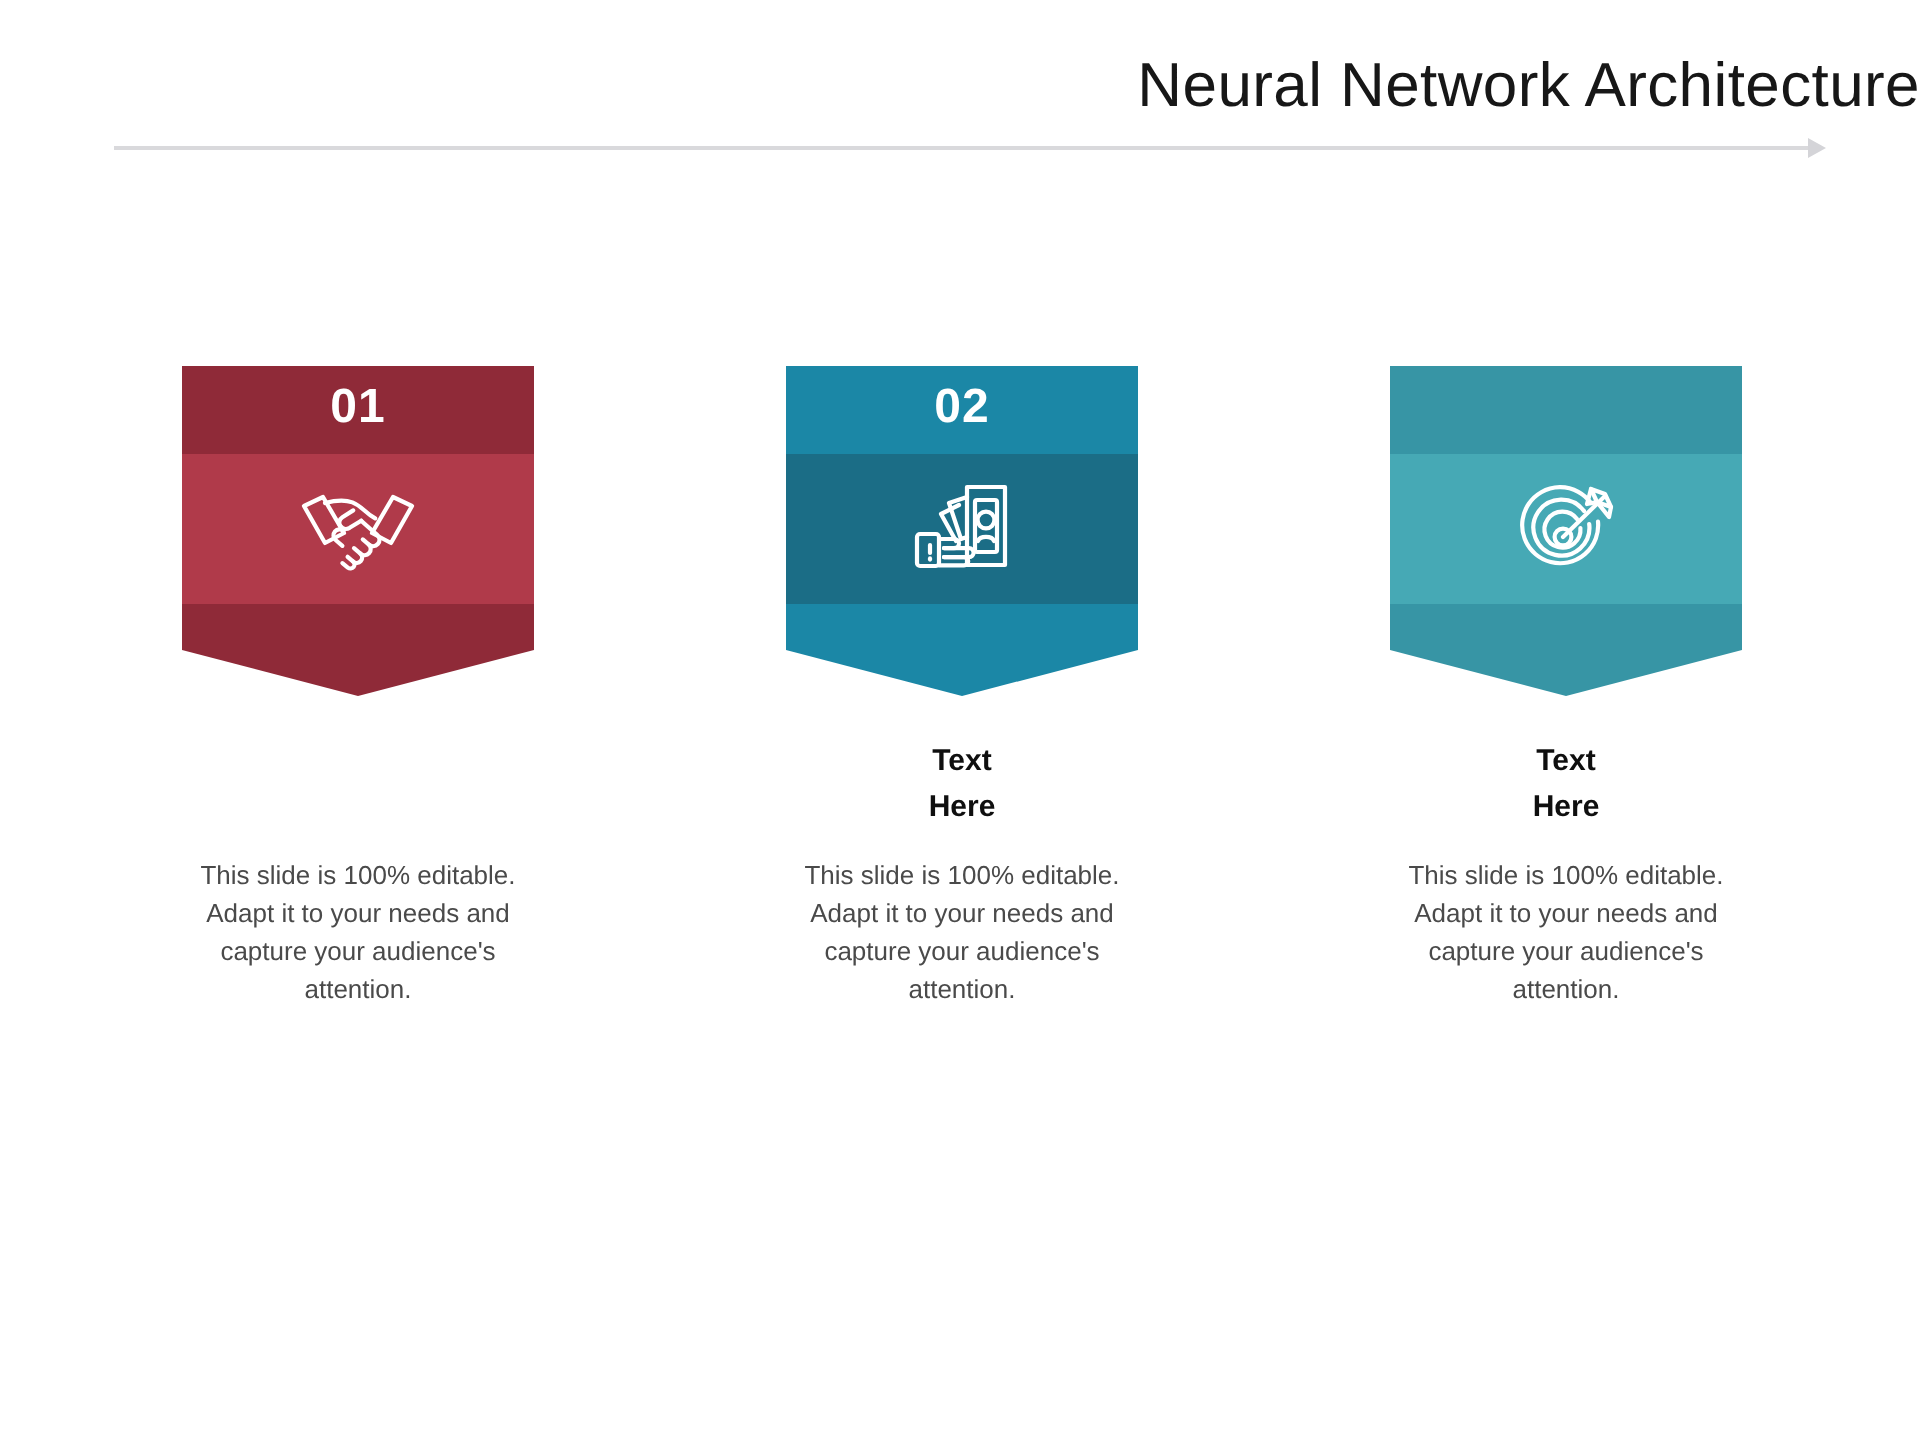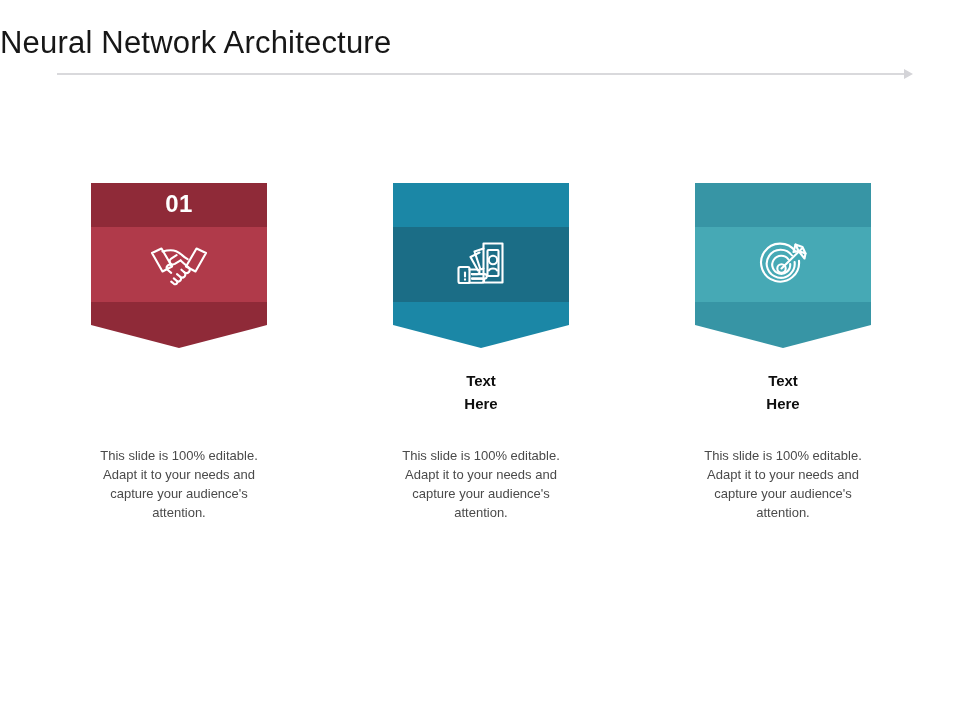--- a/index.html
+++ b/index.html
@@ -23,21 +23,21 @@
     height: 720px;
     background: #ffffff;
   }
 
   
   .slide-title {
     position: absolute;
     left: 0;
     top: 24px;
     width: 960px;
-    text-align: left;
+    text-align: right;
     font-size: 31px;
     font-weight: 400;
     color: #171717;
     letter-spacing: 0.2px;
     line-height: 38px;
     white-space: nowrap;
   }
 
   
   .divider {
@@ -164,21 +164,20 @@
   .card-body {
     position: absolute;
     top: 245px;
     left: -8px;
     width: 192px;
     text-align: center;
     font-size: 13px;
     font-weight: 400;
     color: #4a4a4a;
     line-height: 19px;
-    margin-top: 18px;
   }
 </style>
 </head>
 <body>
 
 <div class="slide" style="background: rgb(255, 255, 255);">
 
   <div class="slide-title">Neural Network Architecture</div>
 
   <div class="divider">
@@ -211,20 +210,21 @@
       </div>
       <div class="card-body">This slide is 100% editable. Adapt it to your needs and capture your audience's attention.</div>
     </div>
 
     <div class="card card-2">
       <div class="banner">
         <div class="banner-top" style="background: rgb(27, 135, 166);"></div>
         <div class="banner-mid" style="background: rgb(27, 109, 134);"></div>
         <div class="banner-bottom" style="background: rgb(27, 135, 166);"></div>
         <div class="banner-point" style="border-top-color: rgb(27, 135, 166);"></div>
+        <div class="banner-number">02</div>
         <div class="banner-icon">
           <svg width="50" height="48" viewBox="0 0 50 48" fill="none" stroke="#ffffff" stroke-width="2.1" stroke-linecap="round" stroke-linejoin="round">
             <rect x="27.5" y="2.5" width="19" height="39"></rect>
             <rect x="31.5" y="9" width="11" height="26" rx="1"></rect>
             <circle cx="37" cy="19" r="4.2"></circle>
             <path d="M33 29.5 C34 26.8 40 26.8 41 29.5"></path>
             <path d="M27.5 7.5 L18.5 10.5 L24.5 28.5 L27.5 27.5"></path>
             <path d="M23.5 11.5 L14.5 16 L22 29.5"></path>
             <rect x="2.5" y="26" width="11" height="16" rx="1.5"></rect>
             <path d="M9 31.5 L9 35.5"></path>

